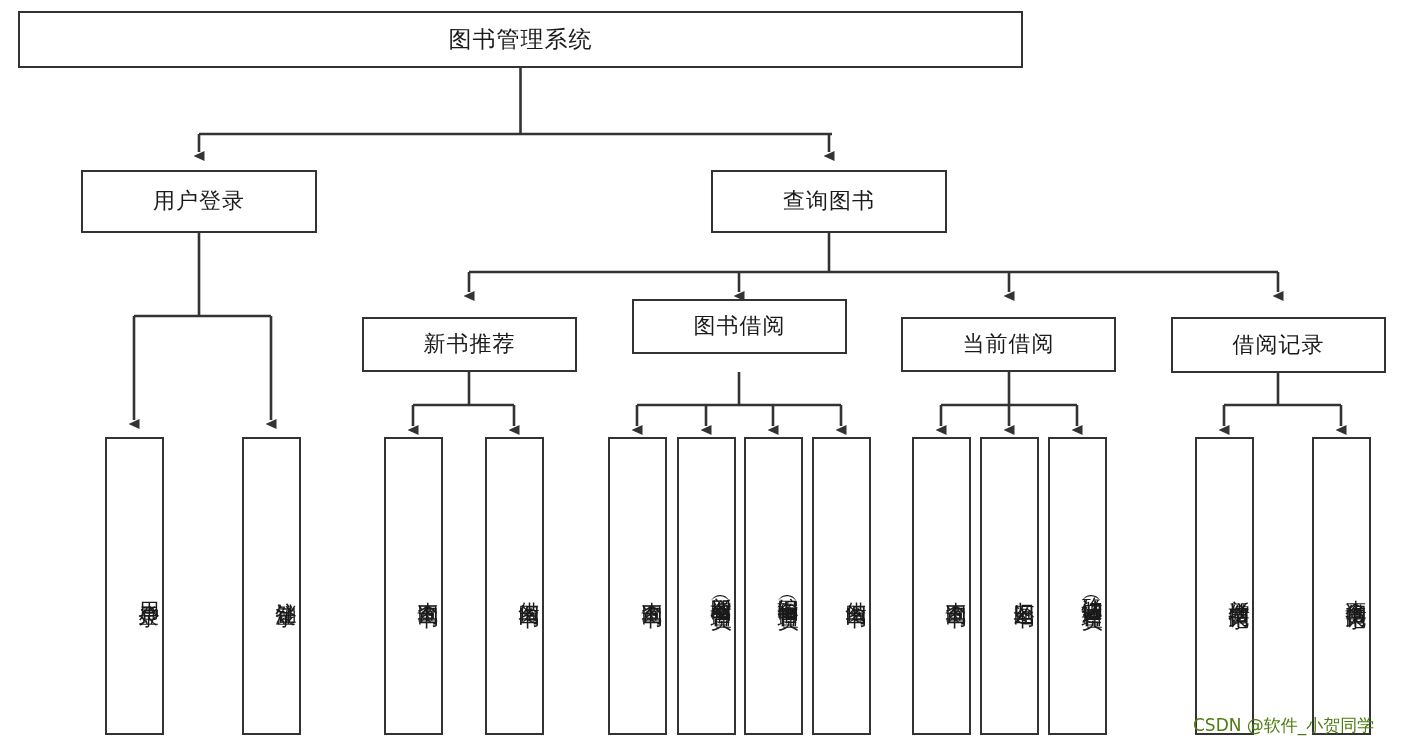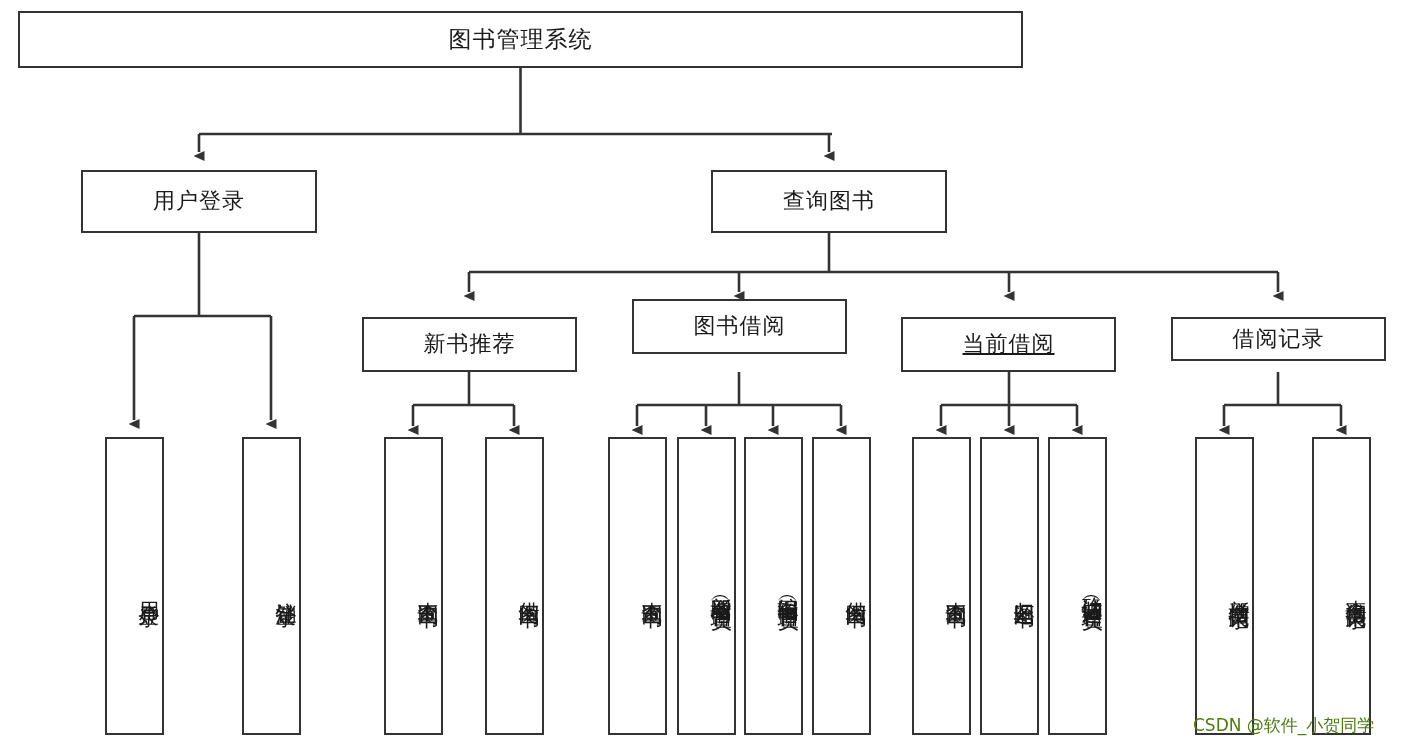--- a/index.html
+++ b/index.html
@@ -132,24 +132,24 @@
   <div class="node node-h" style="left:711px; top:170px; width:236px; height:63px;">
     <span>查询图书</span>
   </div>
 
   <div class="node node-h" style="left:362px; top:317px; width:215px; height:55px;">
     <span>新书推荐</span>
   </div>
   <div class="node node-h" style="left:632px; top:299px; width:215px; height:55px;">
     <span>图书借阅</span>
   </div>
-  <div class="node node-h" style="left:901px; top:317px; width:215px; height:55px;text-decoration:underline;">
+  <div class="node node-h" style="left:901px; top:317px; width:215px; height:55px;">
     <span>当前借阅</span>
   </div>
-  <div class="node node-h" style="left:1171px; top:317px; width:215px; height:44px;">
+  <div class="node node-h" style="left:1171px; top:317px; width:215px; height:56px;">
     <span>借阅记录</span>
   </div>
 
   <div class="node node-v" style="left:105px; top:437px; width:59px; height:298px;">
     <span>用户登录</span>
   </div>
   <div class="node node-v" style="left:242px; top:437px; width:59px; height:298px;">
     <span>注销登录</span>
   </div>
 

